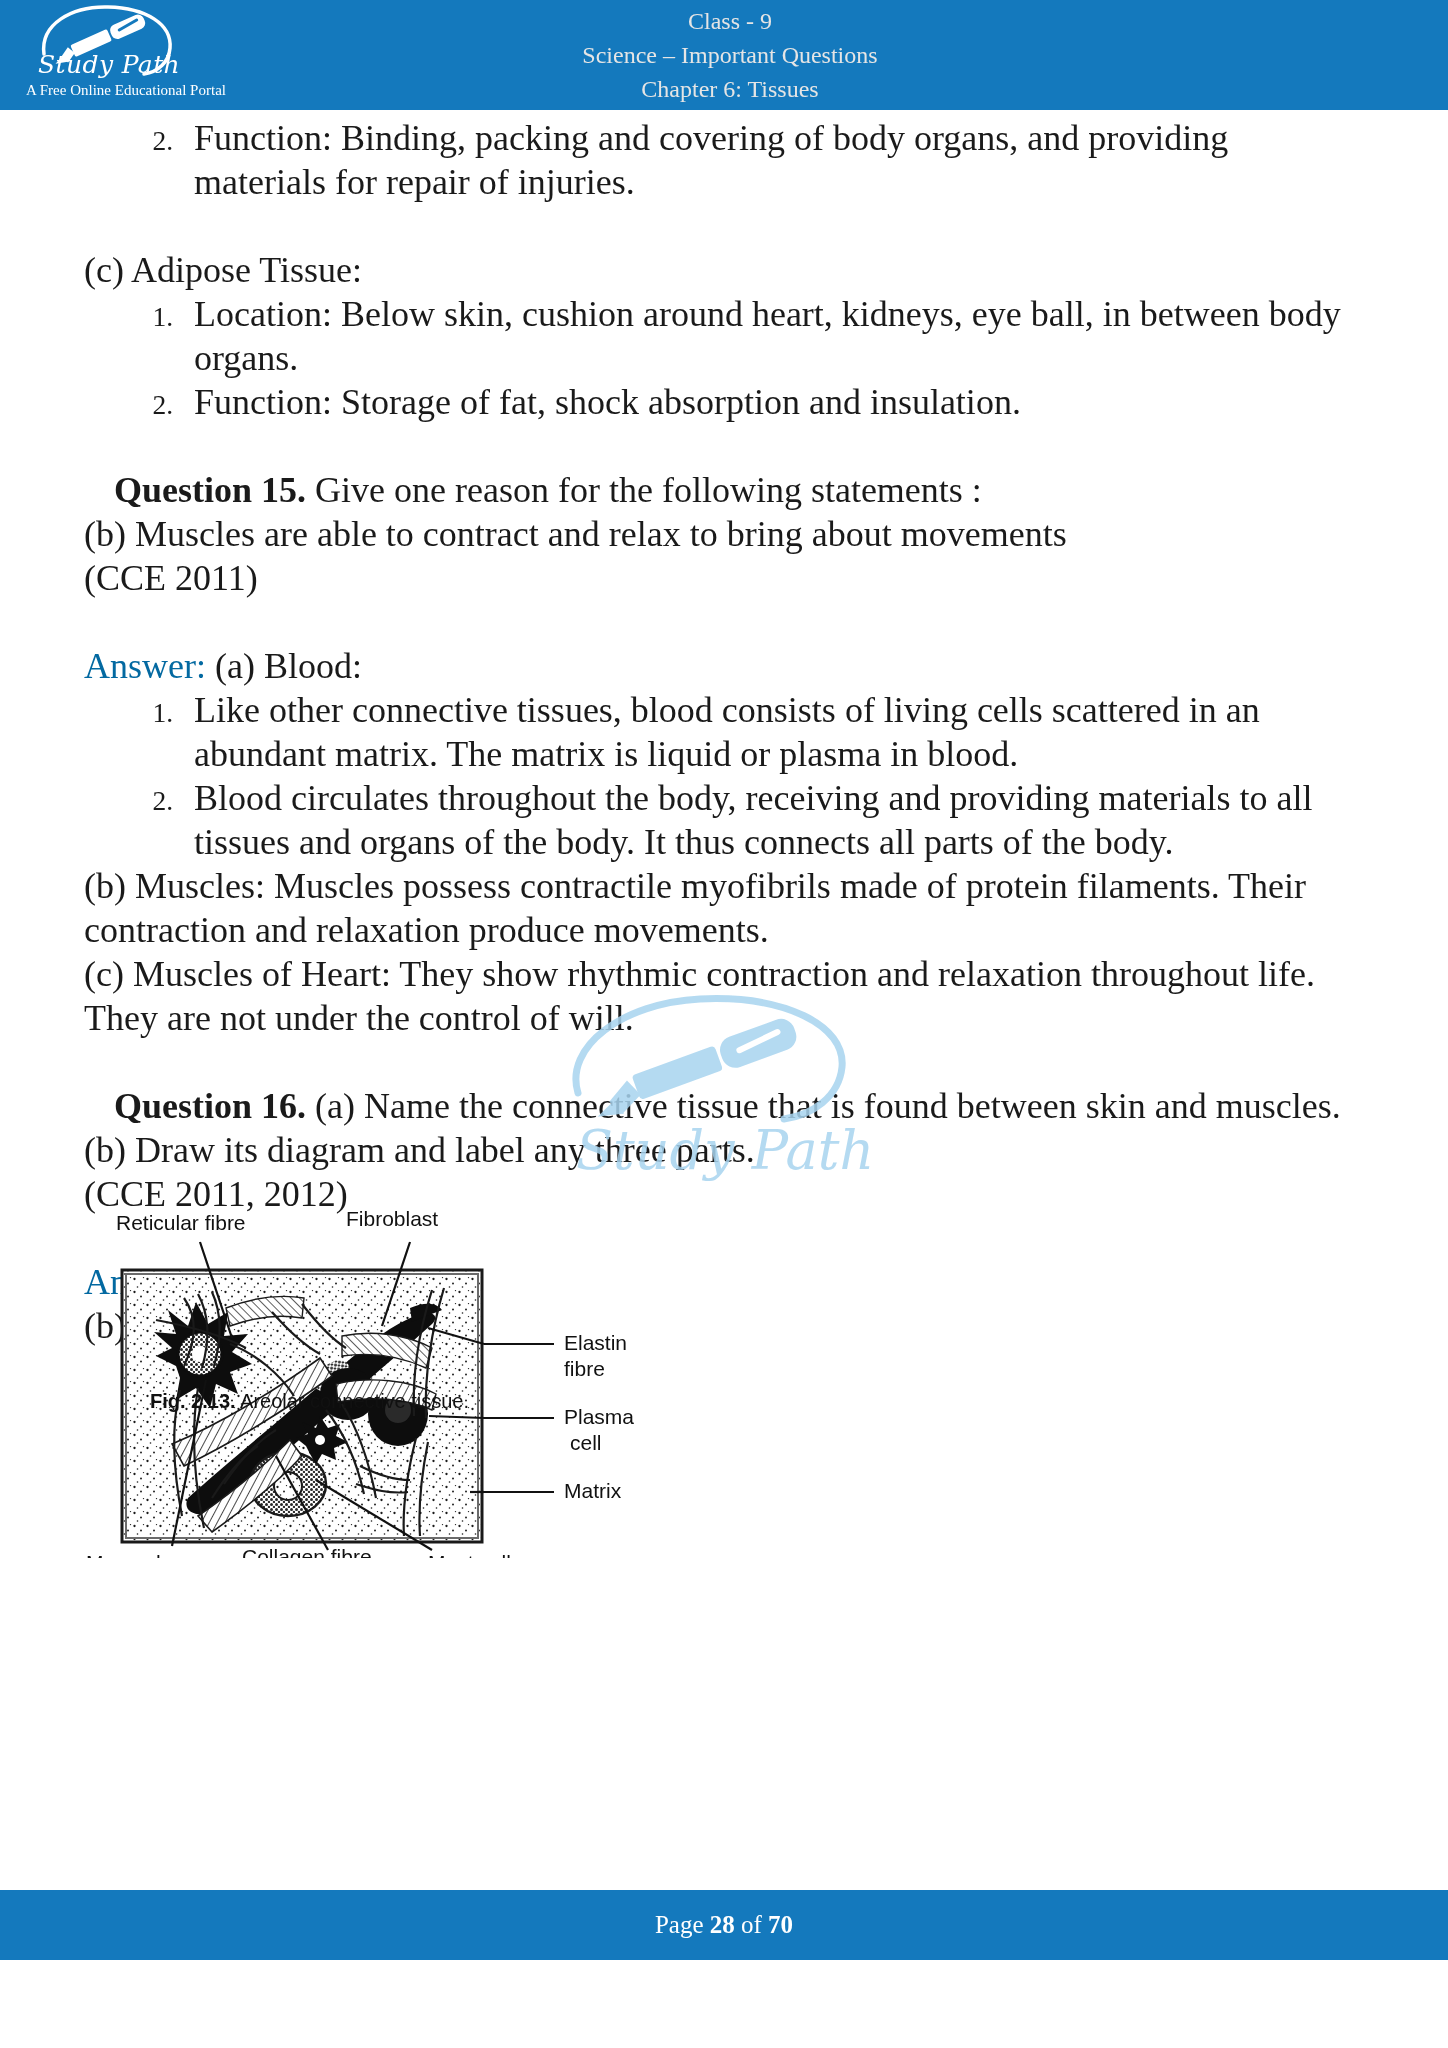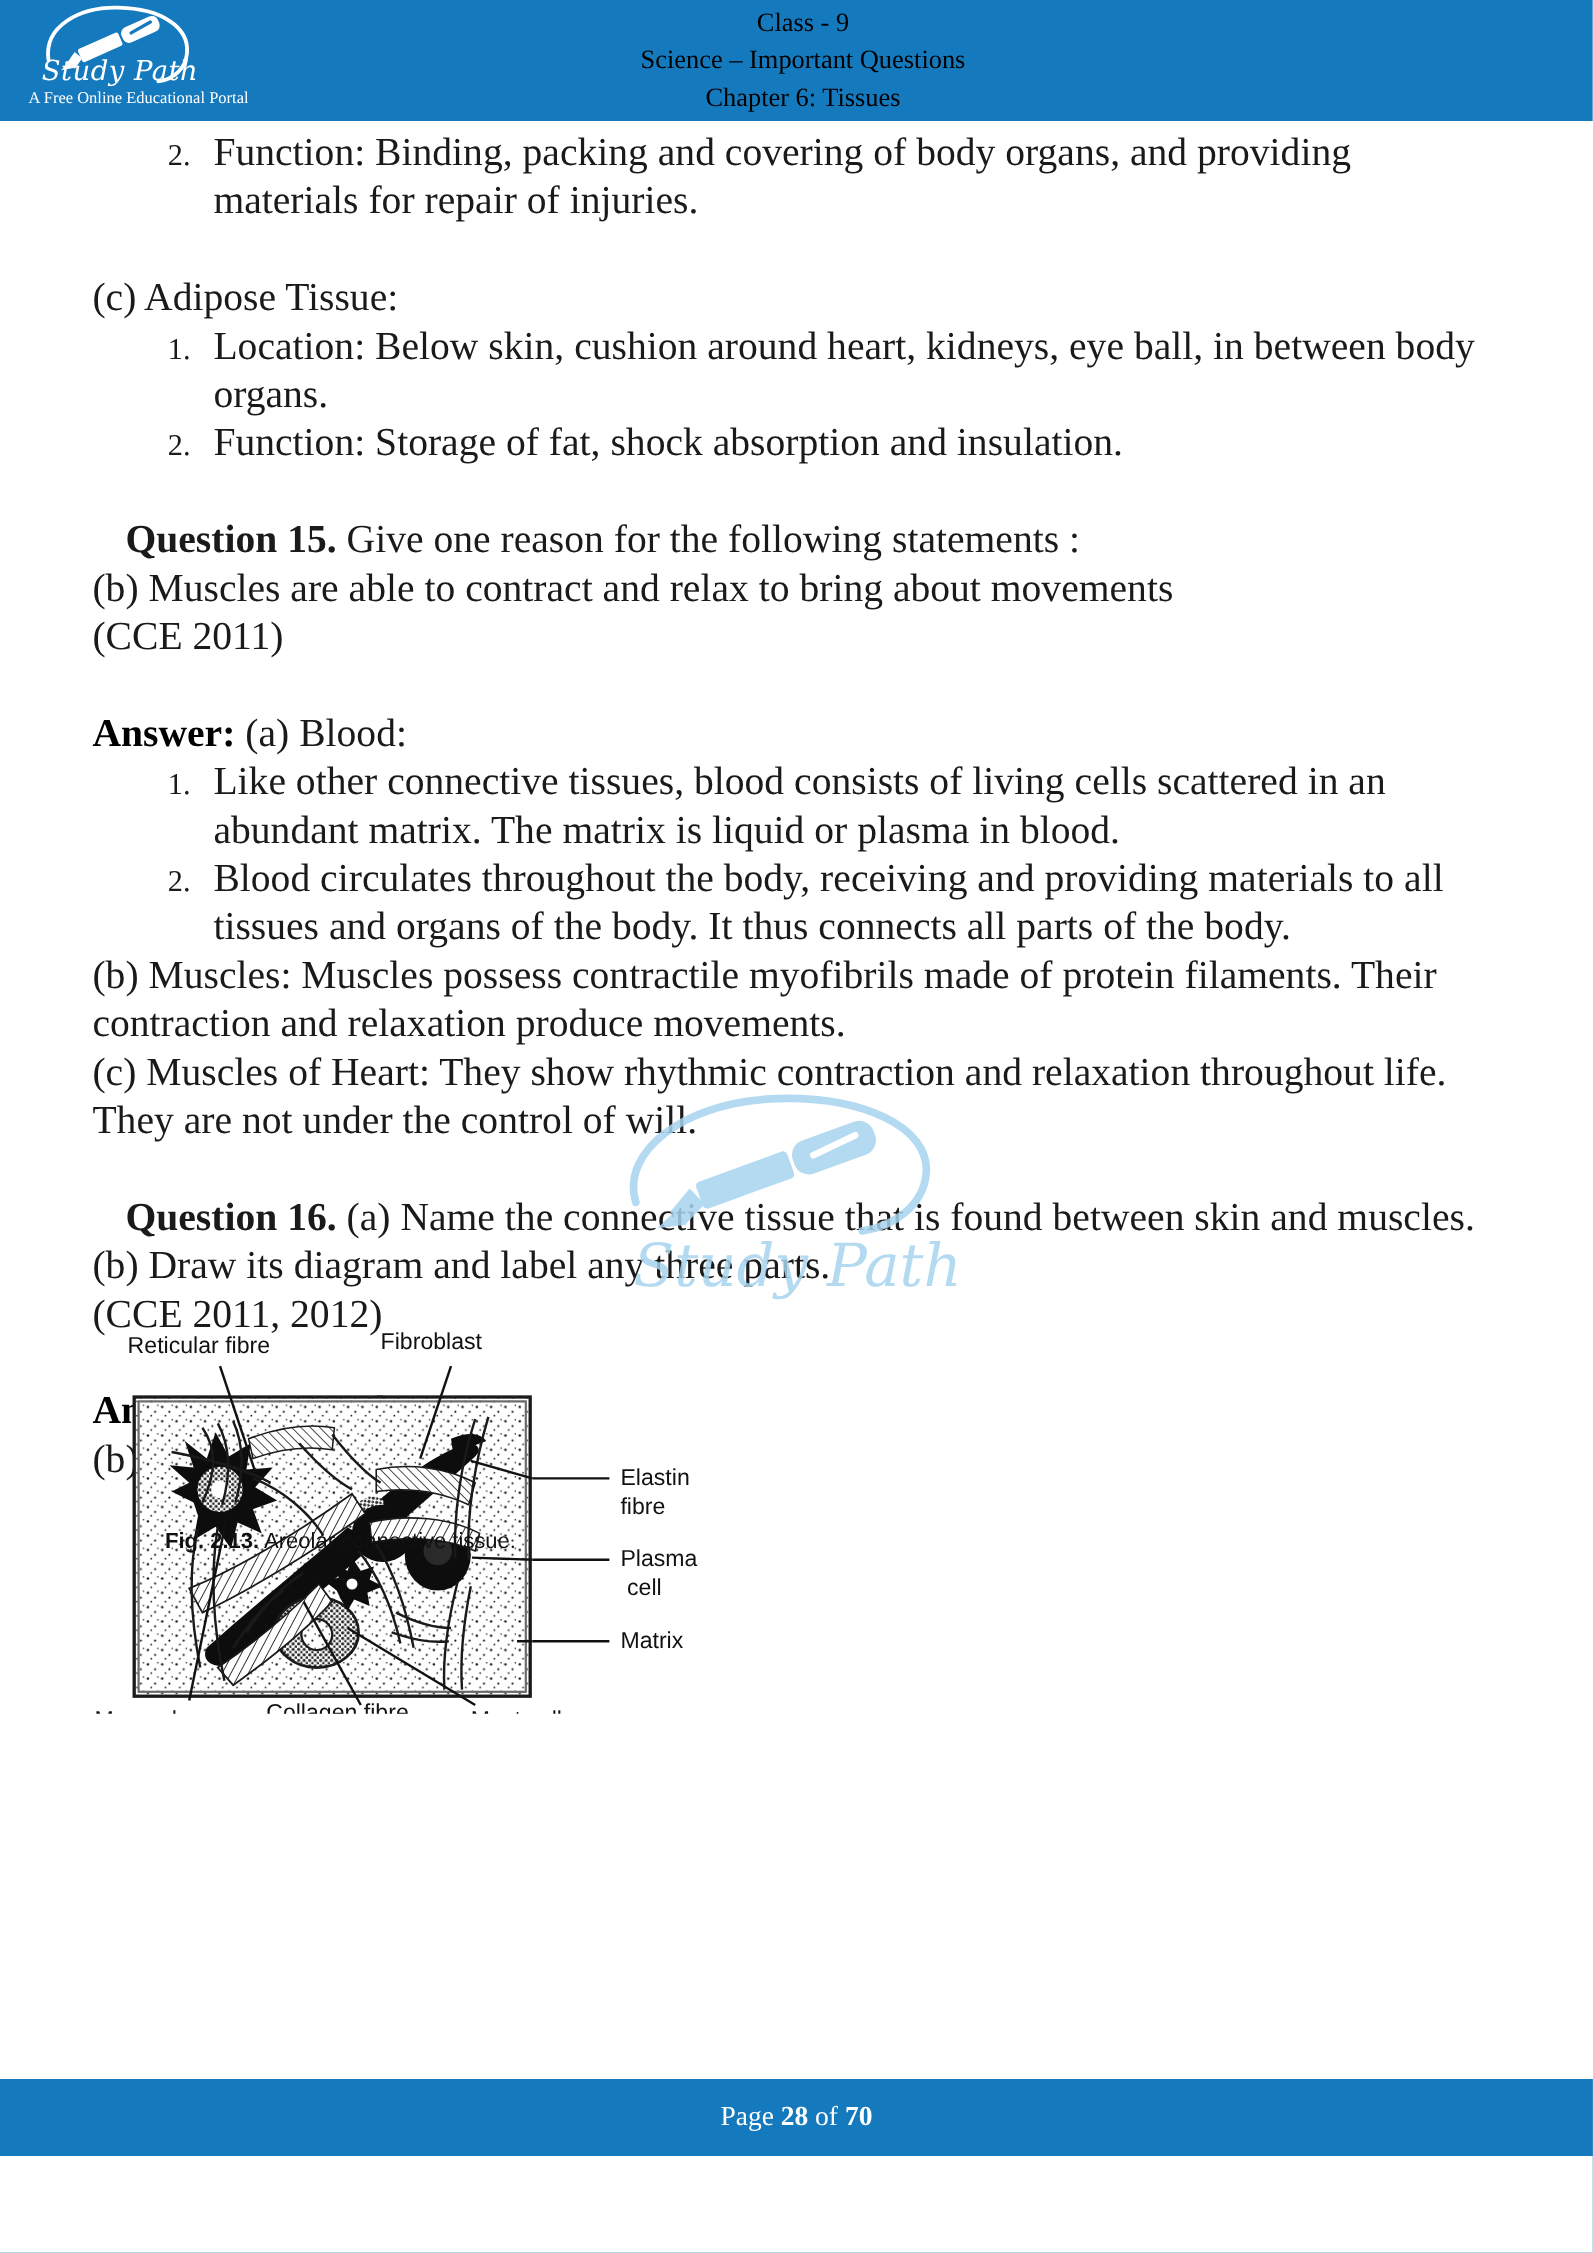--- a/index.html
+++ b/index.html
@@ -50,21 +50,21 @@
     font-family: "Liberation Serif", serif;
     font-size: 15px;
     color: #ffffff;
     white-space: nowrap;
   }
   .header-titles {
     position: absolute;
     left: 430px; top: 4px;
     width: 600px;
     text-align: center;
-    color: #000000;
+    color: #e5e5e5;
     font-family: "Liberation Serif", serif;
   }
   .header-titles .ht {
     display: block;
     font-size: 24px;
     line-height: 34px;
     white-space: nowrap;
   }
 
   
@@ -93,22 +93,22 @@
     list-style-position: outside;
   }
   ol.num li {
     margin: 0;
     padding-left: 14px;
   }
   ol.num li::marker { font-size: 27.5px; }
 
   .bold { font-weight: bold; margin-left: 30px; }
   .answer-label {
-    font-weight: bold;
-    color: #000000;
+    font-weight: normal;
+    color: #0369a1;
   }
 
   
   .watermark {
     position: absolute;
     left: 560px;
     top: 875px;
     width: 330px;
     height: 200px;
     pointer-events: none;

